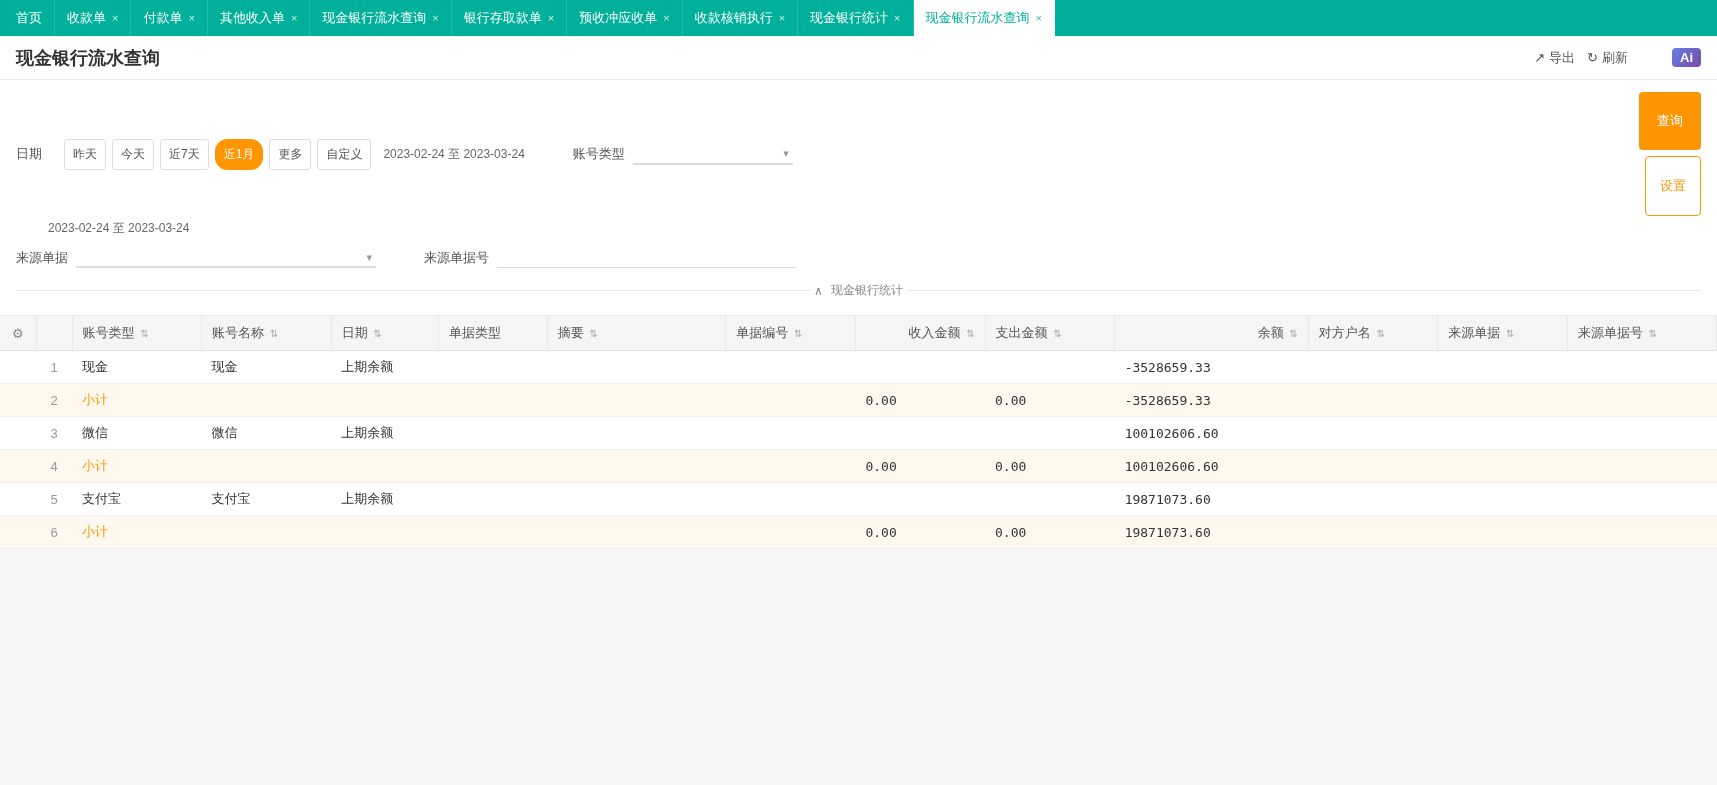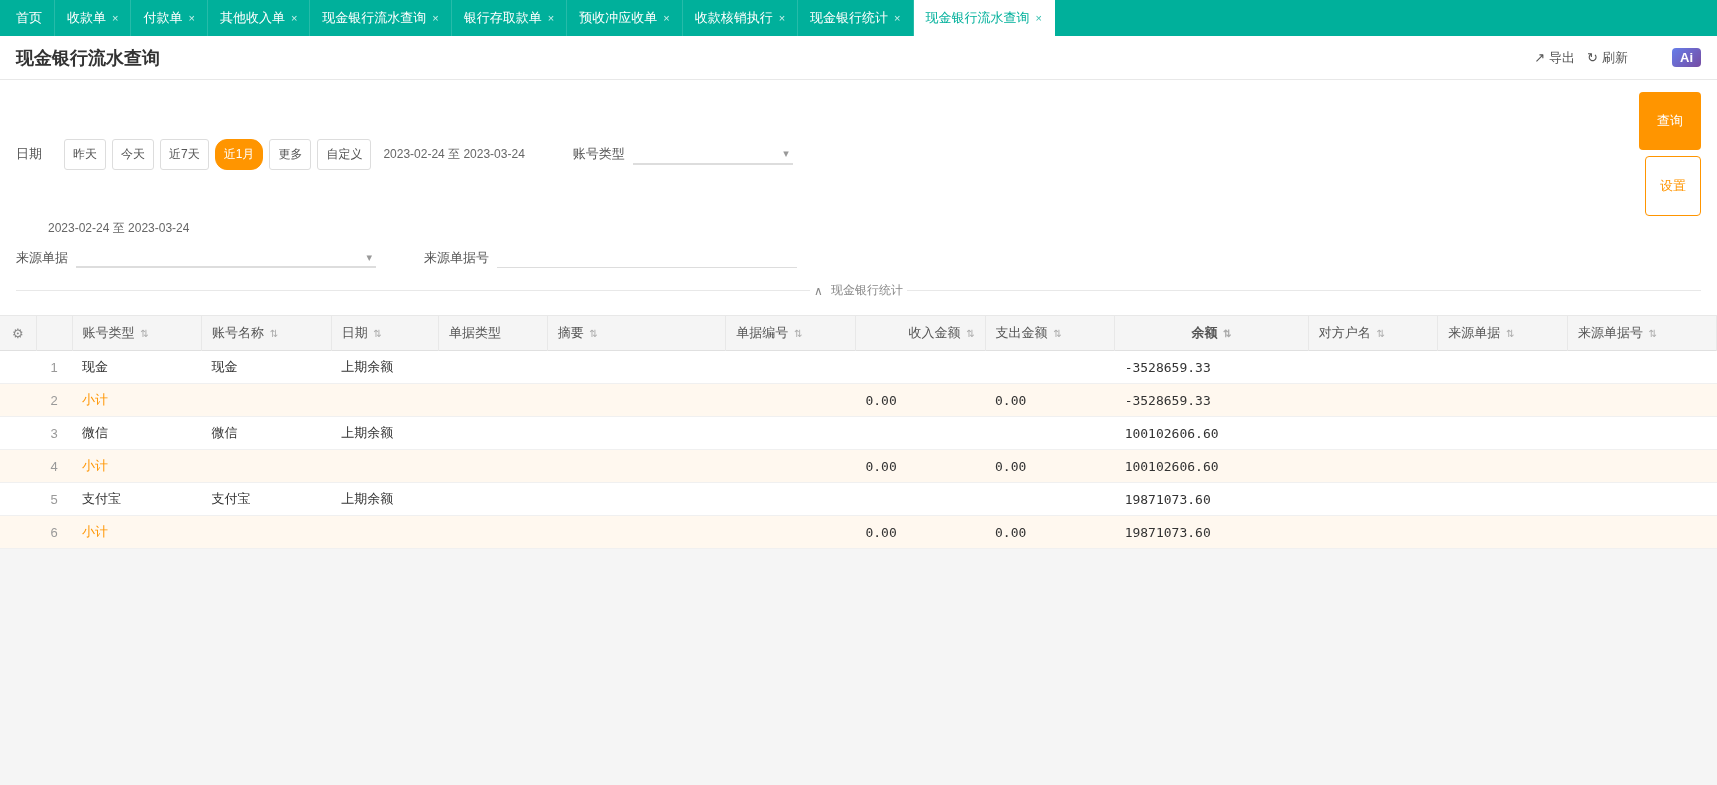--- a/index.html
+++ b/index.html
@@ -417,21 +417,21 @@
           <span class="sort-icon">⇅</span>
         </th>
         <th style="text-align:right;">
           <span>收入金额</span>
           <span class="sort-icon">⇅</span>
         </th>
         <th style="text-align:left;">
           <span>支出金额</span>
           <span class="sort-icon">⇅</span>
         </th>
-        <th style="text-align:center; min-width:130px;font-weight:bold;">
+        <th style="text-align:right; min-width:130px;">
           <span>余额</span>
           <span class="sort-icon">⇅</span>
         </th>
         <th>
           <span>对方户名</span>
           <span class="sort-icon">⇅</span>
         </th>
         <th>
           <span>来源单据</span>
           <span class="sort-icon">⇅</span>

